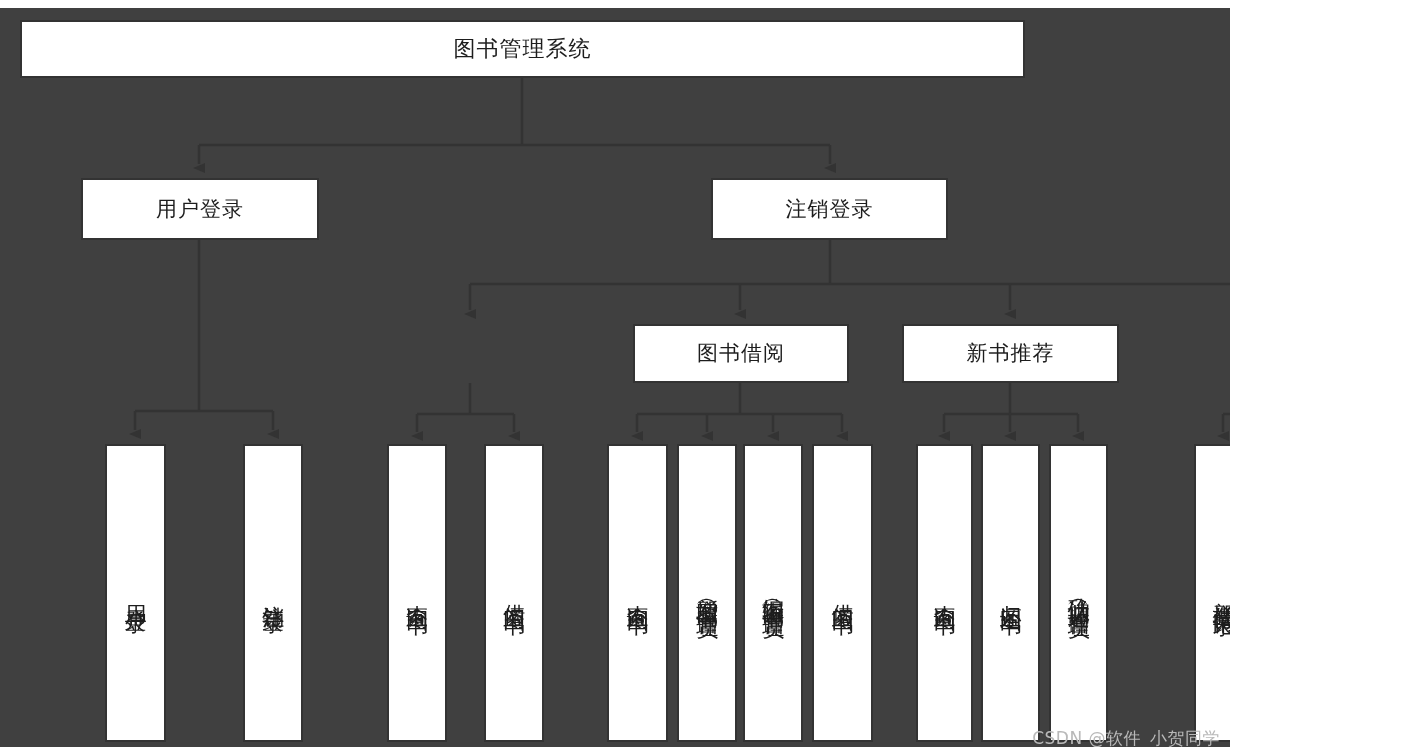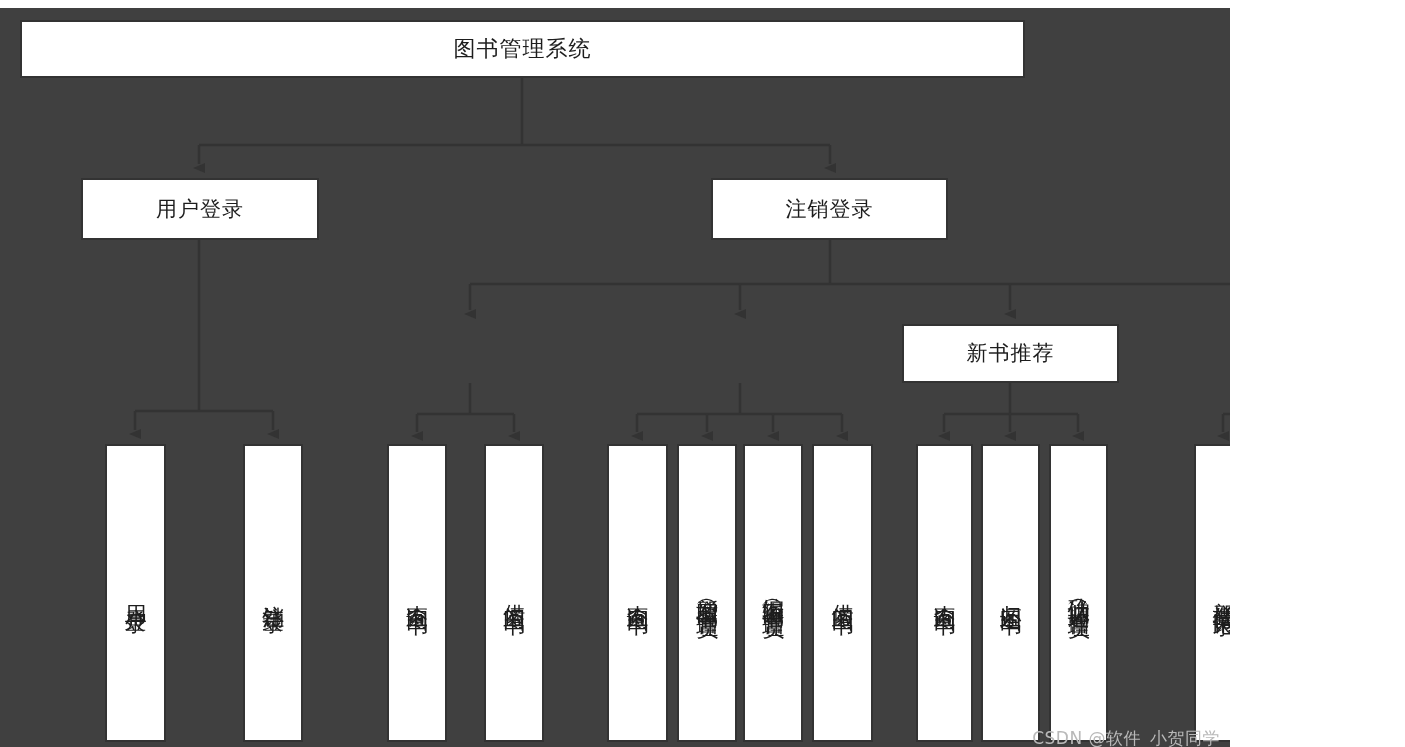--- a/index.html
+++ b/index.html
@@ -139,20 +139,23 @@
     <span class="node-label">图书管理系统</span>
   </div>
 
   <div class="node horiz" style="left:81px; top:170px; width:238px; height:62px;">
     <span class="node-label">用户登录</span>
   </div>
   <div class="node horiz" style="left:711px; top:170px; width:237px; height:62px;">
     <span class="node-label">注销登录</span>
   </div>
 
+  <div class="node horiz" style="left:633px; top:316px; width:216px; height:59px;">
+    <span class="node-label">图书借阅</span>
+  </div>
   <div class="node horiz" style="left:902px; top:316px; width:217px; height:59px;">
     <span class="node-label">新书推荐</span>
   </div>
 
   <div class="node vert" style="left:105px; top:436px; width:61px; height:298px;">
     <span class="node-label">用户登录</span>
   </div>
   <div class="node vert" style="left:243px; top:436px; width:60px; height:298px;">
     <span class="node-label">注销登录</span>
   </div>

